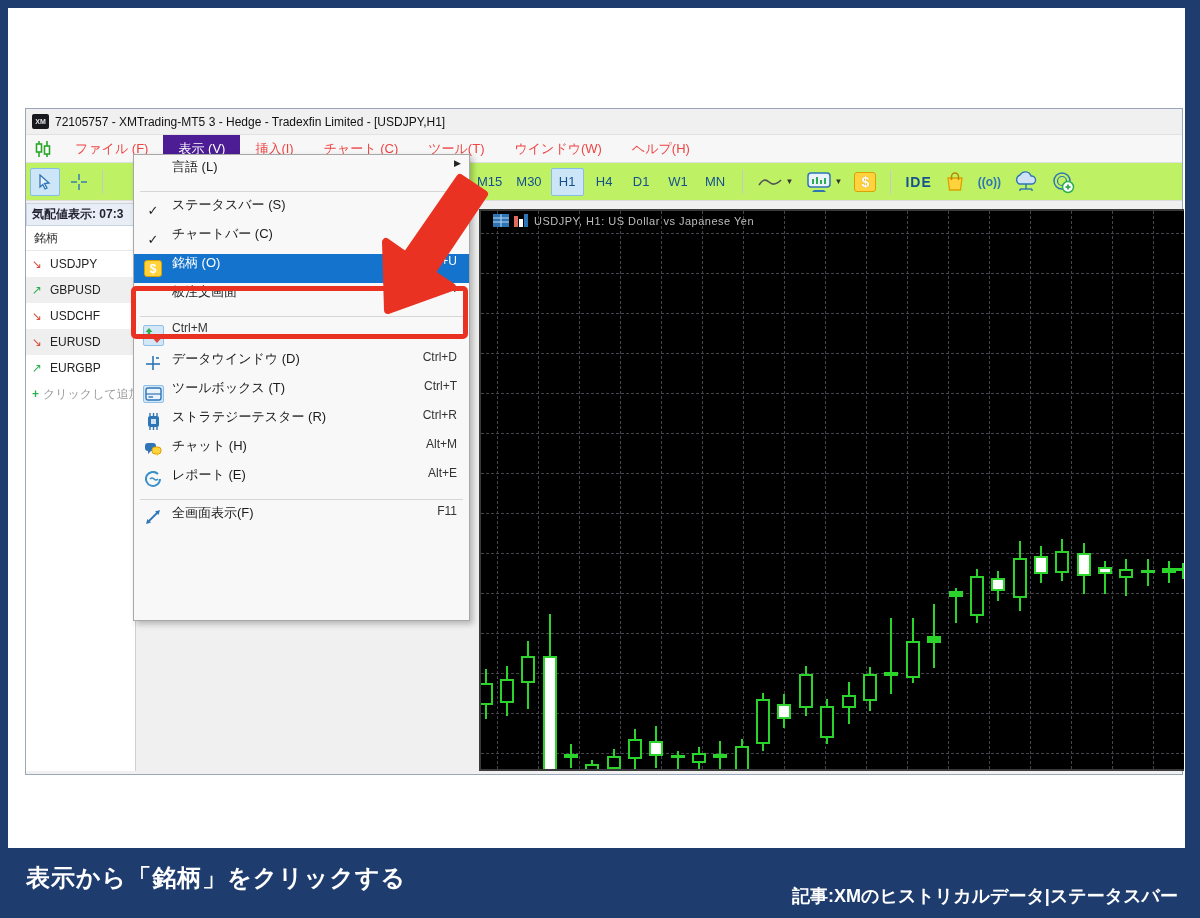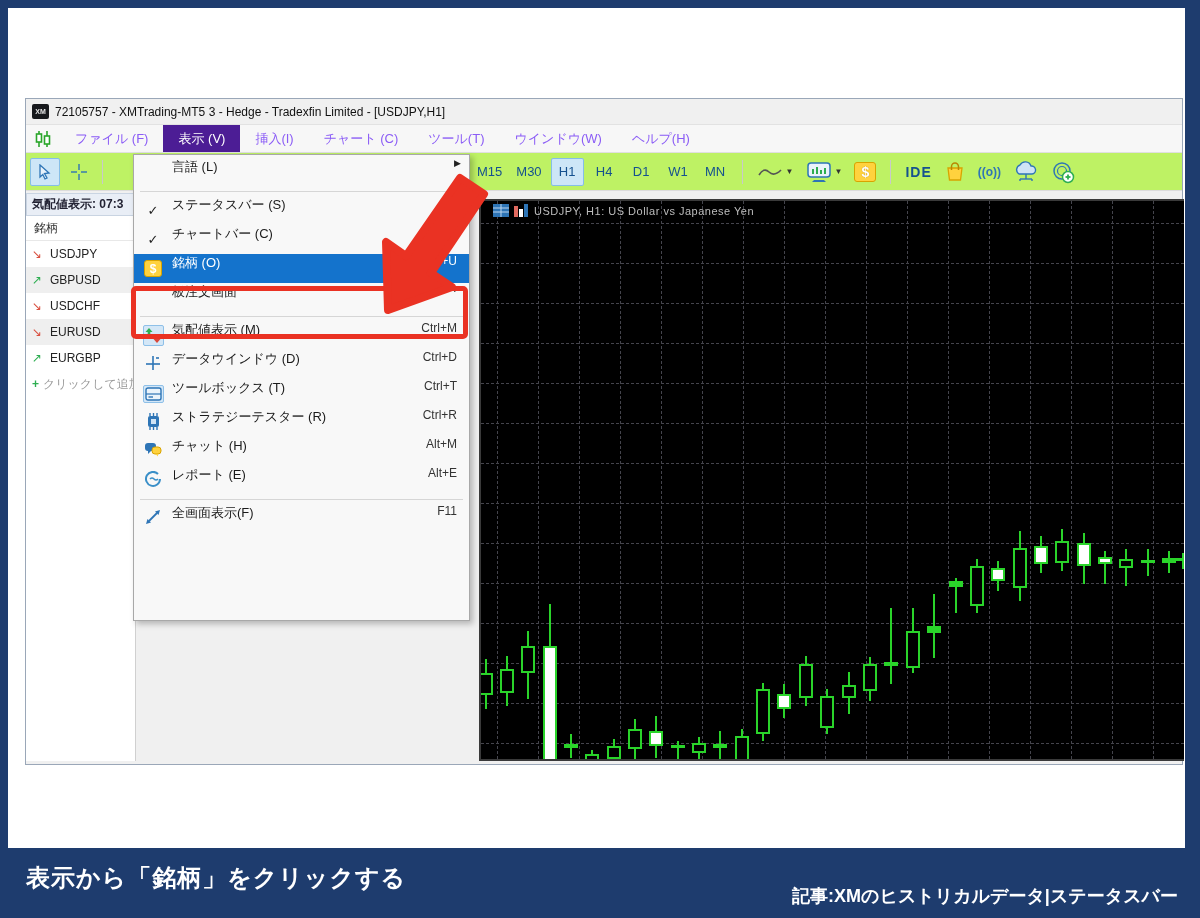--- a/index.html
+++ b/index.html
@@ -8,28 +8,28 @@
 
   
   .frame-top  { position:absolute; left:0; top:0; width:1200px; height:8px; background:#1e3c6e; }
   .frame-left { position:absolute; left:0; top:0; width:8px; height:918px; background:#1e3c6e; }
   .frame-right{ position:absolute; left:1185px; top:0; width:15px; height:918px; background:#1e3c6e; }
   .banner { position:absolute; left:0; top:848px; width:1200px; height:70px; background:#1e3c6e; }
   .banner-left  { position:absolute; left:26px; top:14px; color:#fff; font-size:24px; font-weight:bold; letter-spacing:1px; }
   .banner-right { position:absolute; right:22px; top:36px; color:#fff; font-size:18px; font-weight:bold; }
 
   
-  .mt5 { position:absolute; left:25px; top:98px; width:1158px; height:667px; background:#f0f0f0; border:1px solid #9aa7b8; }
+  .mt5 { position:absolute; left:25px; top:108px; width:1158px; height:667px; background:#f0f0f0; border:1px solid #9aa7b8; }
   .titlebar { position:absolute; left:0; top:0; width:100%; height:26px; background:#f0f0f0; display:flex; align-items:center; padding-left:6px; border-bottom:1px solid #e2e2e2; }
   .xm-ico { width:17px; height:15px; background:#17191d; border-radius:2px; color:#e8e8e8; font-size:7px; font-weight:bold; display:flex; align-items:center; justify-content:center; margin-right:6px; }
   .title-text { font-size:12px; color:#111; }
 
   .menubar { position:absolute; left:0; top:26px; width:100%; height:28px; background:#f7f7f7; display:flex; align-items:stretch; border-bottom:1px solid #e0e0e0; }
   .app-ico { width:34px; display:flex; align-items:center; justify-content:center; }
-  .mb-item { padding:0 15px; display:flex; align-items:center; font-size:13px; color:#8b5cf6; }
+  .mb-item { padding:0 15px; display:flex; align-items:center; font-size:13px; color:#ef4444; }
   .mb-item.selected { background:#4c1d95; color:#fff; }
 
   .toolbar { position:absolute; left:0; top:54px; width:100%; height:38px; background:#bef264; display:flex; align-items:center; border-bottom:1px solid #dcdcdc; }
   .tb-btn { width:30px; height:28px; margin-left:4px; display:flex; align-items:center; justify-content:center; border:1px solid transparent; border-radius:2px; }
   .tb-btn.selected { background:#cde6f7; border-color:#86bee6; }
   .tb-sep { width:1px; height:24px; background:#c9c9c9; margin:0 8px; }
   .tf-group { display:flex; margin-left:322px; }
   .tf-btn { min-width:33px; height:28px; padding:0 4px; display:flex; align-items:center; justify-content:center; font-size:13px; color:#15518f; border:1px solid transparent; border-radius:2px; margin:0 2px; }
   .tf-btn.selected { background:#cde6f7; border-color:#86bee6; }
   .tb-ico { height:28px; display:flex; align-items:center; justify-content:center; padding:0 6px; }
@@ -397,21 +397,20 @@
       </div>
       <div class="menu-row">
         <span class="menu-gutter">
           <span class="ico-active">
             <svg width="17" height="17" viewBox="0 0 17 17">
               <path d="M4 1 l3.5 4 h-2.2 v5 h-2.6 v-5 h-2.2 z" fill="#2eae51"></path>
               <path d="M12 16 l-3.5 -4 h2.2 v-5 h2.6 v5 h2.2 z" fill="#d9473a"></path>
             </svg>
           </span>
         </span>
-        <span class="menu-label">気配値表示 (M)</span>
         <span class="menu-shortcut">Ctrl+M</span>
       </div>
       <div class="menu-row">
         <span class="menu-gutter">
           <span><svg width="16" height="16" viewBox="0 0 16 16">
               <g stroke="#2e75b6" stroke-width="1.6">
                 <line x1="8" y1="1" x2="8" y2="15"></line>
                 <line x1="1" y1="9" x2="15" y2="9"></line>
               </g>
               <line x1="11" y1="3" x2="14" y2="3" stroke="#2e75b6" stroke-width="1.6"></line>

